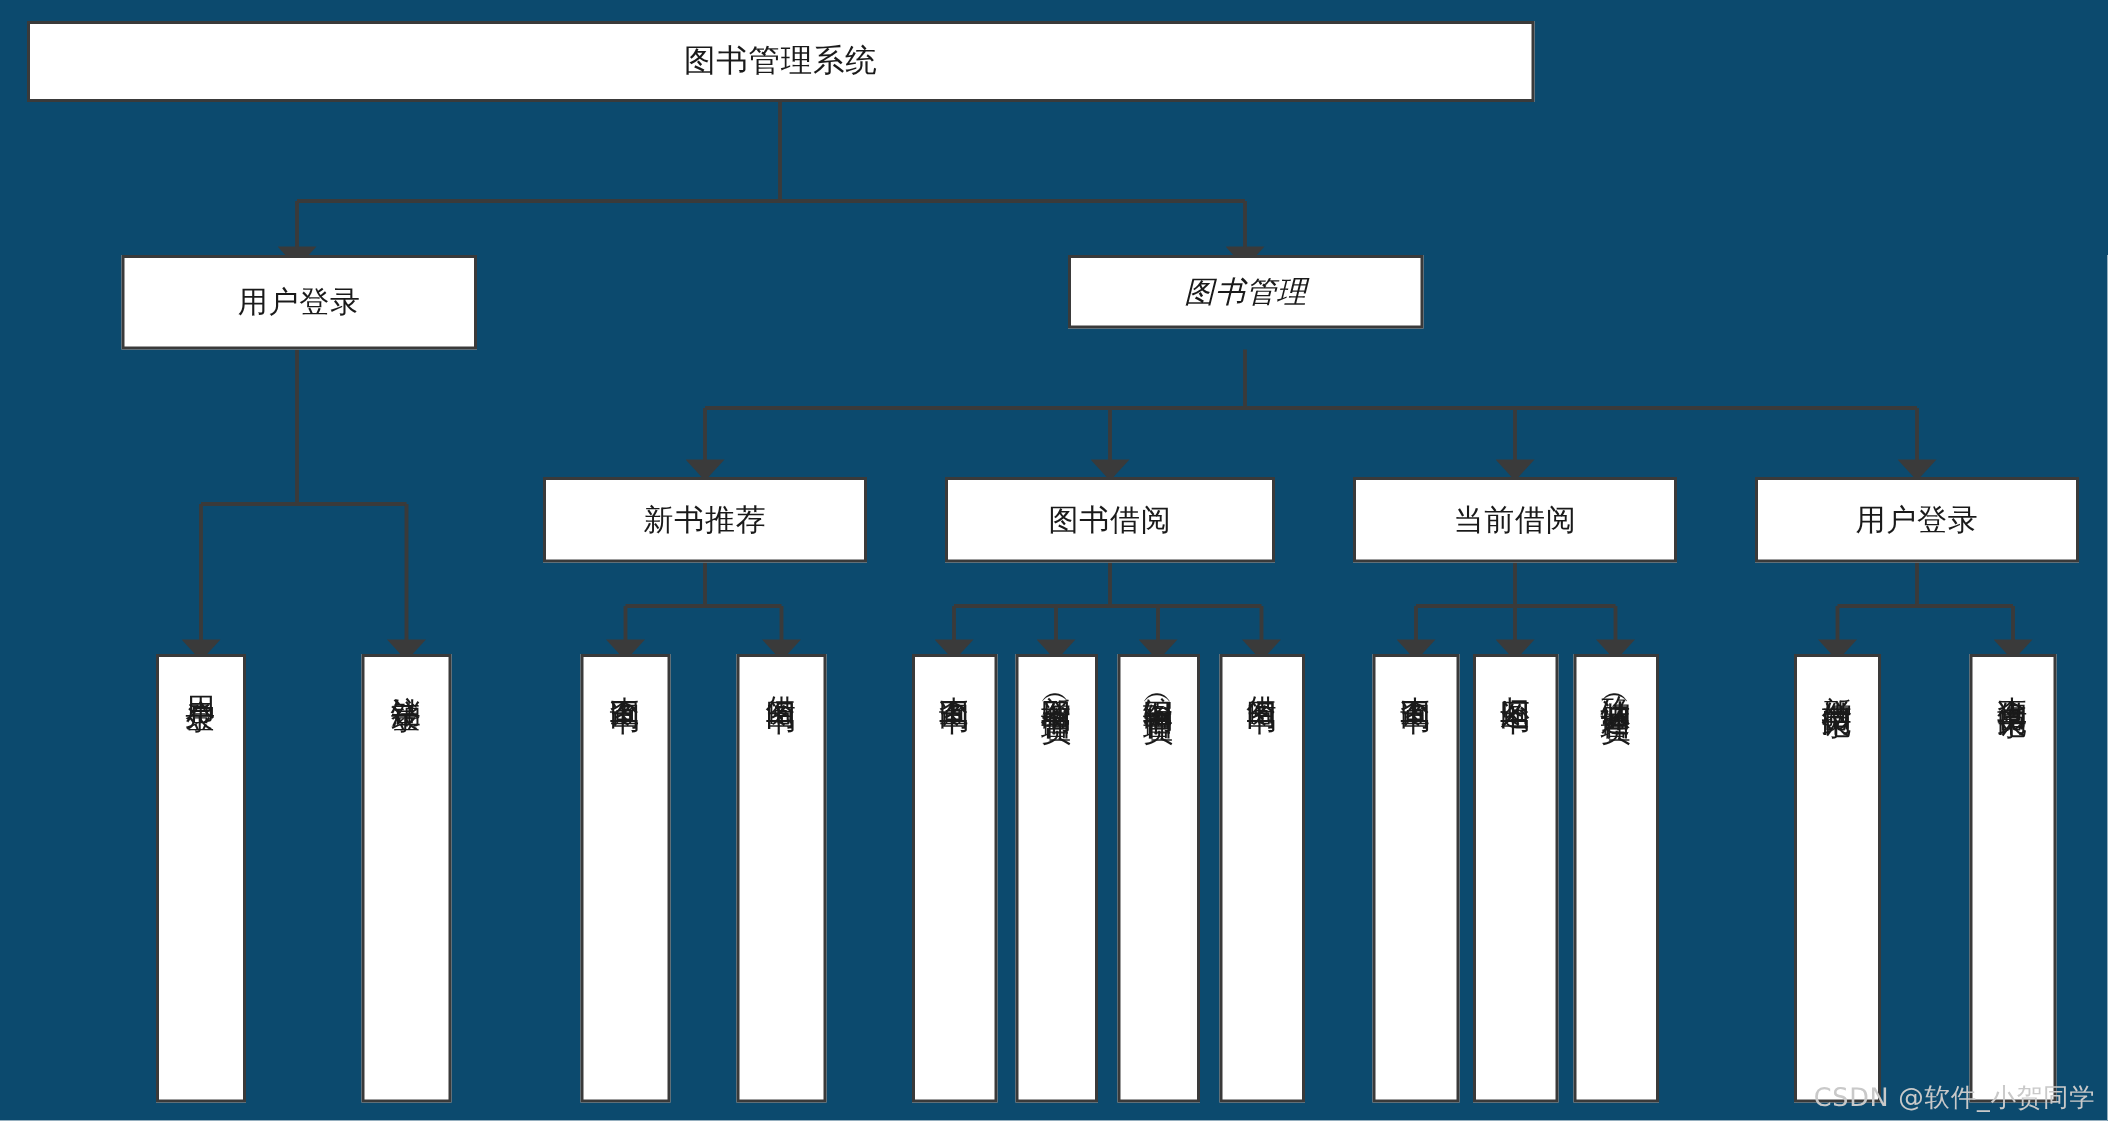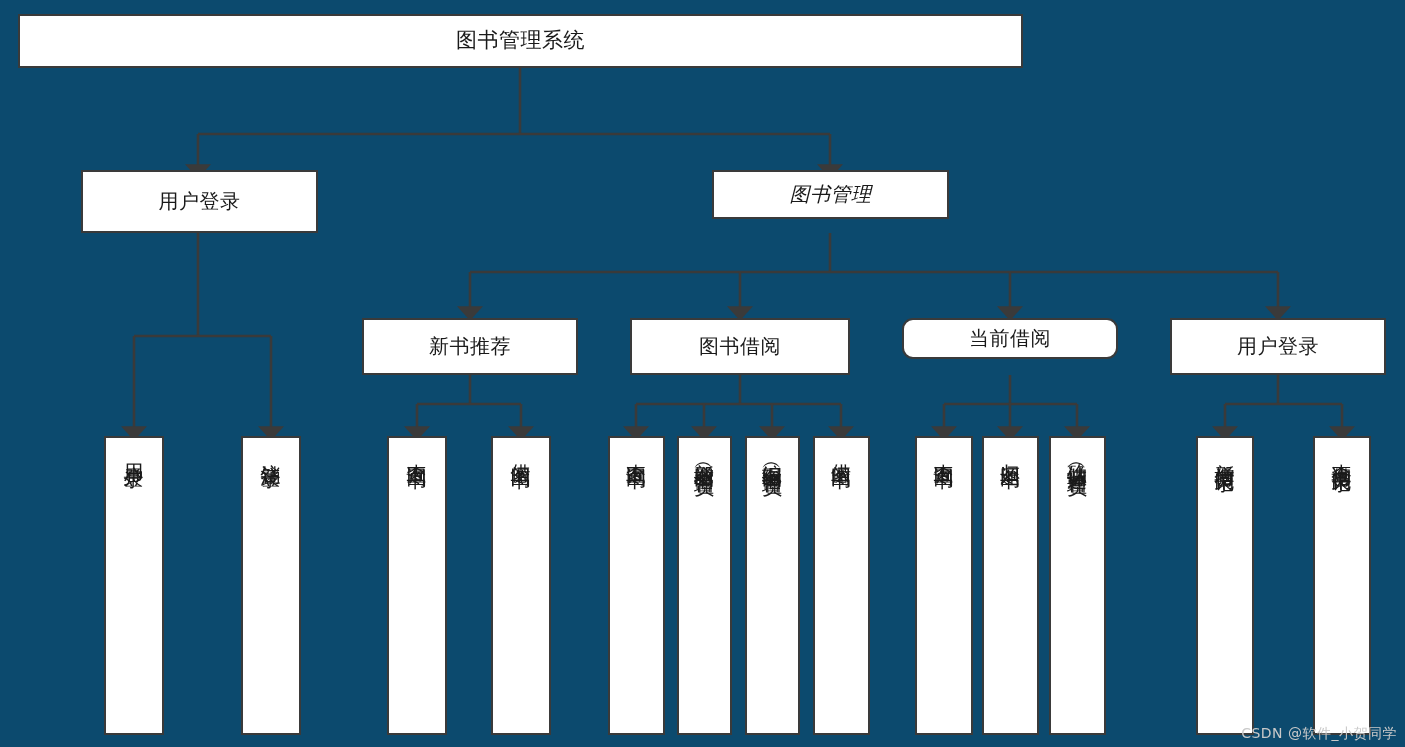--- a/index.html
+++ b/index.html
@@ -57,21 +57,21 @@
     text-orientation: upright;
     font-size: 20px;
     letter-spacing: 2px;
     line-height: 1;
     white-space: nowrap;
   }
   .watermark {
     position: absolute;
     right: 8px;
     bottom: 4px;
-    font-size: 14px;
+    font-size: 17px;
     color: #c9c9c9;
     letter-spacing: 0.5px;
     white-space: nowrap;
     font-family: "DejaVu Sans", "Liberation Sans", sans-serif;
   }
 </style>
 </head>
 <body>
 
 <div id="canvas">
@@ -141,21 +141,21 @@
   </div>
 
   <div class="node l3" style="left:362px; top:318px; width:216px; height:57px;">
     <span class="label">新书推荐</span>
   </div>
 
   <div class="node l3" style="left:630px; top:318px; width:220px; height:57px;">
     <span class="label">图书借阅</span>
   </div>
 
-  <div class="node l3" style="left:902px; top:318px; width:216px; height:41px;border-radius:11px;">
+  <div class="node l3" style="left:902px; top:318px; width:216px; height:57px;">
     <span class="label">当前借阅</span>
   </div>
 
   <div class="node l3" style="left:1170px; top:318px; width:216px; height:57px;">
     <span class="label">用户登录</span>
   </div>
 
   <div class="node leaf" style="left:104px; top:436px; width:60px; height:299px;">
     <span class="label">用户登录</span>
   </div>

